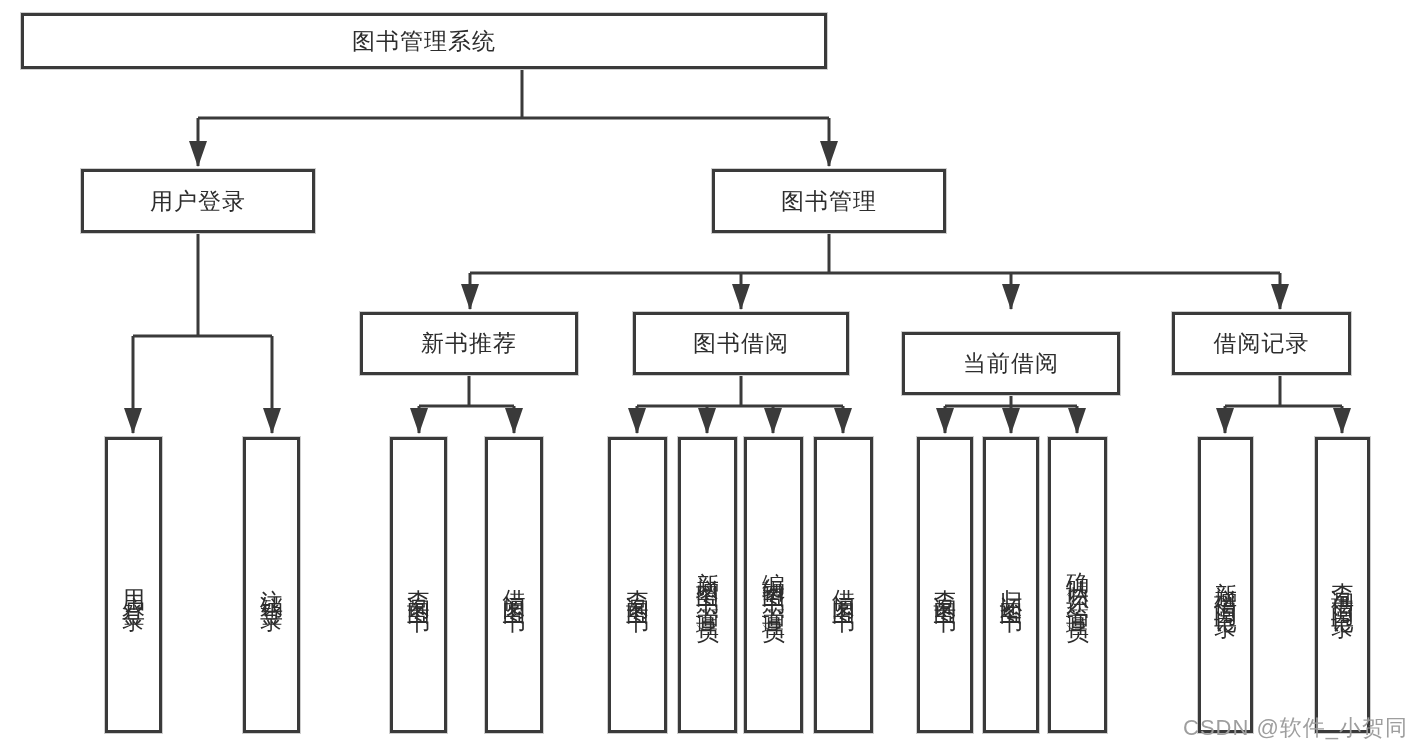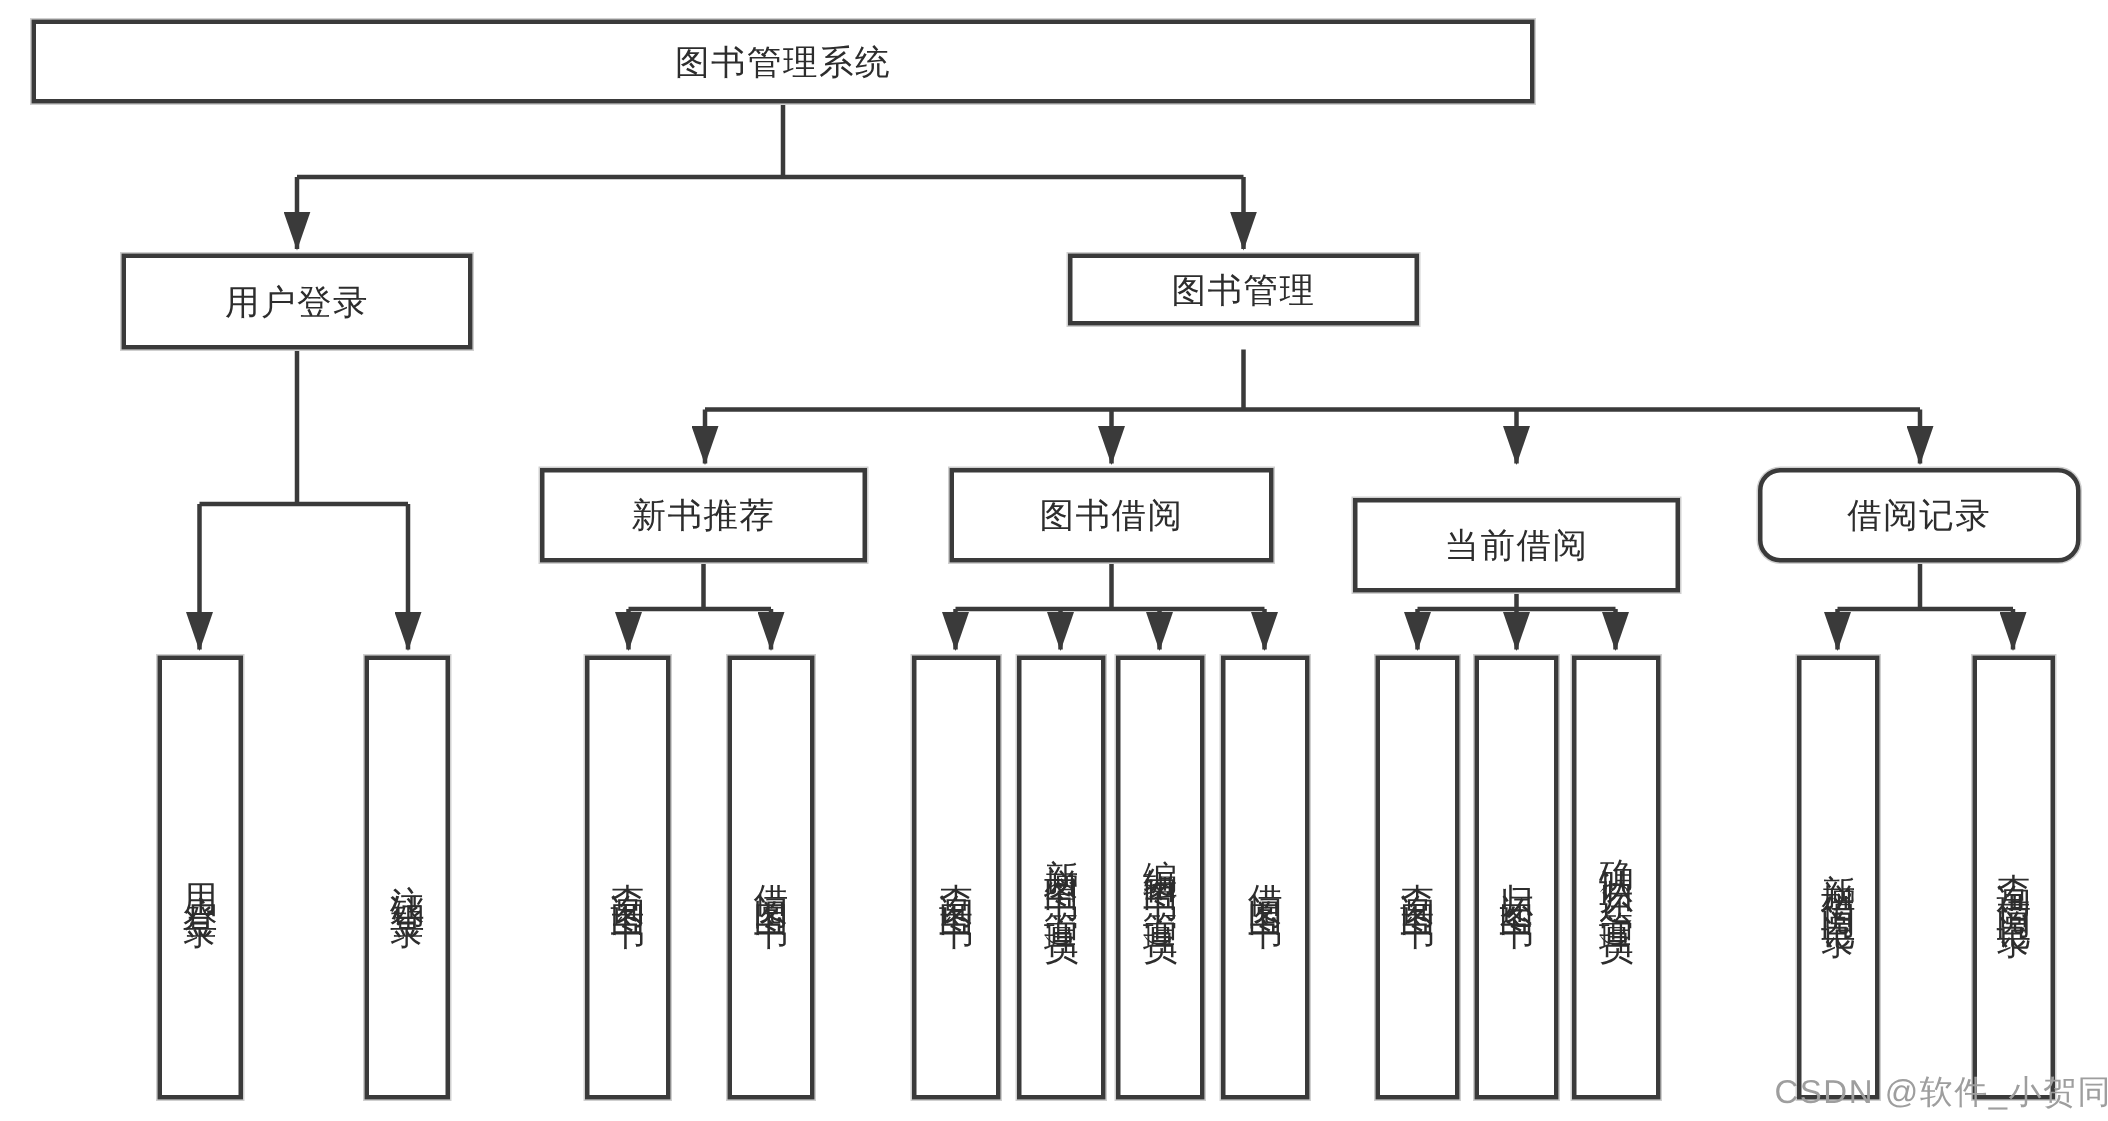--- a/index.html
+++ b/index.html
@@ -39,27 +39,27 @@
   }
   .vnode {
     writing-mode: vertical-rl;
     text-orientation: mixed;
     letter-spacing: 7px;
     font-size: 23px;
     line-height: 1;
     white-space: normal;
   }
   
-  #n-root   { left: 21px;  top: 13px;  width: 1002px; height: 56px; }
+  #n-root   { left: 21px;  top: 13px;  width: 806px; height: 56px; }
   #n-login  { left: 81px;  top: 169px; width: 234px;  height: 64px; }
-  #n-mgmt   { left: 712px; top: 169px; width: 234px;  height: 48px; }
+  #n-mgmt   { left: 712px; top: 169px; width: 234px;  height: 64px; }
   #n-rec    { left: 360px; top: 312px; width: 218px;  height: 63px; }
   #n-bb     { left: 633px; top: 312px; width: 216px;  height: 63px; }
   #n-cb     { left: 902px; top: 312px; width: 218px;  height: 63px; margin-top: 20px; }
-  #n-br     { left: 1172px;top: 312px; width: 215px;  height: 63px; border-radius: 15px; }
+  #n-br     { left: 1172px;top: 312px; width: 179px;  height: 63px; }
   #l-login1 { left: 105px; top: 437px; width: 57px; height: 296px; }
   #l-login2 { left: 243px; top: 437px; width: 57px; height: 296px; }
   #l-rec1   { left: 390px; top: 437px; width: 57px; height: 296px; }
   #l-rec2   { left: 485px; top: 437px; width: 58px; height: 296px; }
   #l-bb1    { left: 608px; top: 437px; width: 59px; height: 296px; }
   #l-bb2    { left: 678px; top: 437px; width: 59px; height: 296px; }
   #l-bb3    { left: 744px; top: 437px; width: 59px; height: 296px; }
   #l-bb4    { left: 814px; top: 437px; width: 59px; height: 296px; }
   #l-cb1    { left: 917px; top: 437px; width: 56px; height: 296px; }
   #l-cb2    { left: 983px; top: 437px; width: 56px; height: 296px; }

